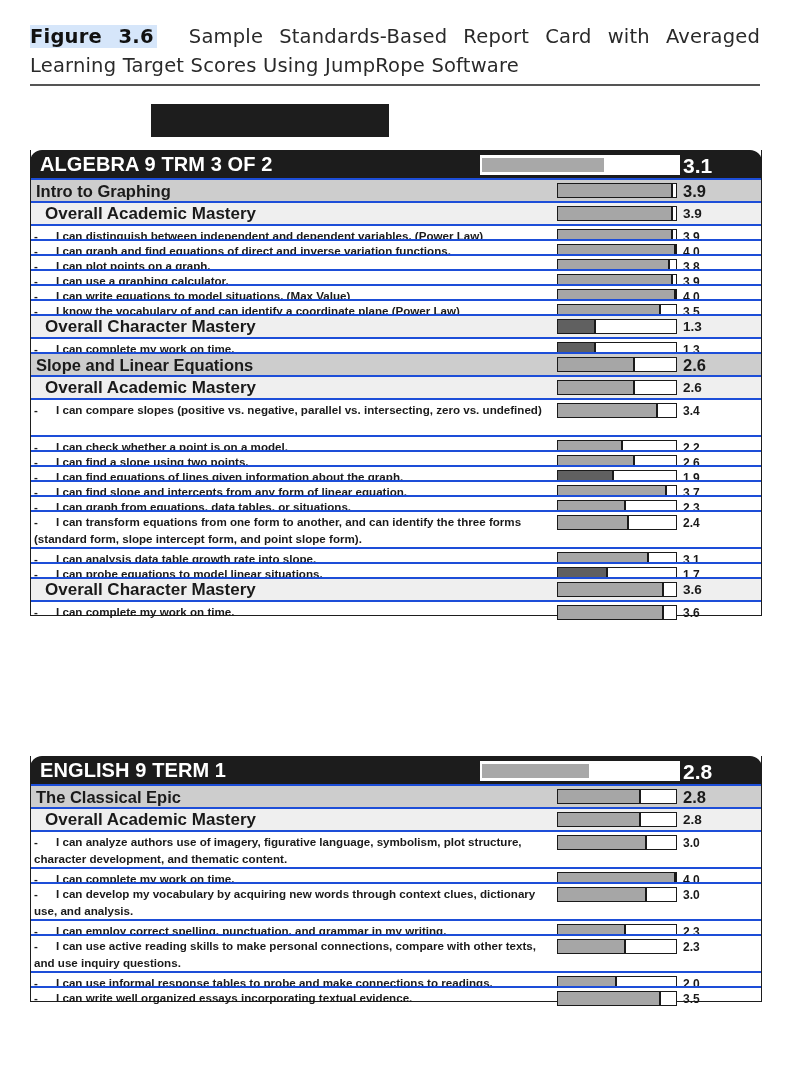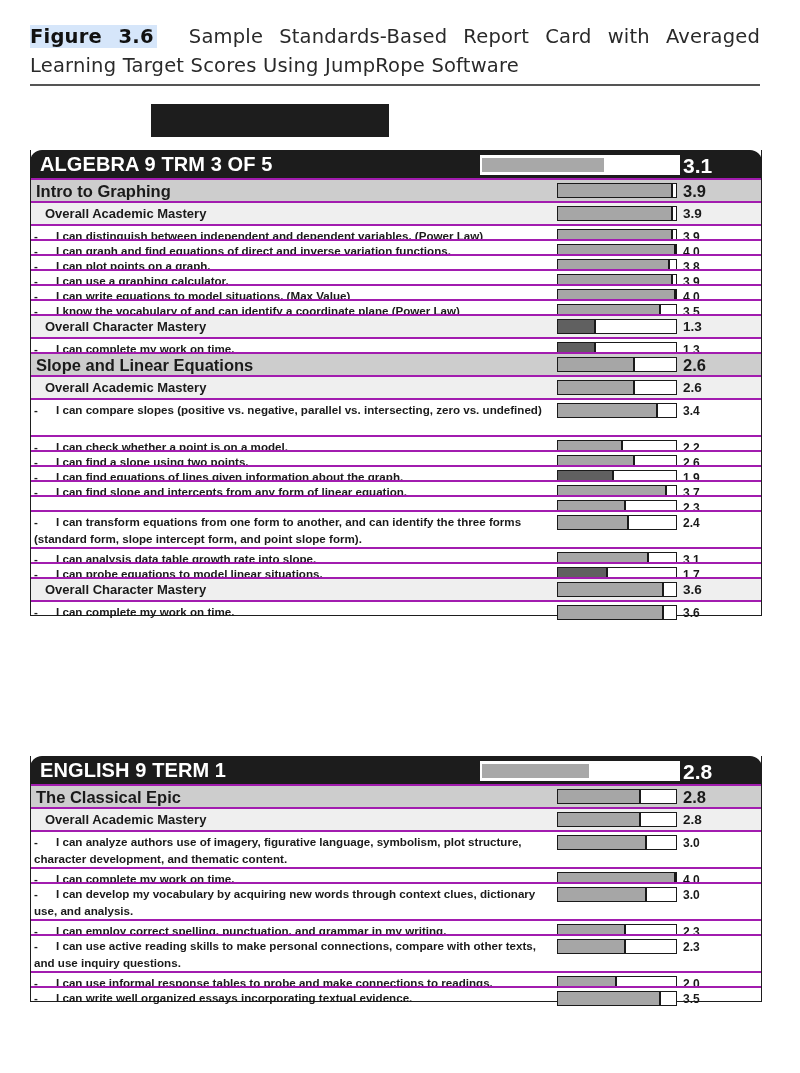--- a/index.html
+++ b/index.html
@@ -20,29 +20,29 @@
   .card { position: absolute; left: 30px; width: 730px;
           border: 1px solid #1e1e1e; border-top: none; }
   .card .head { background: #1c1c1c; color: #fff; height: 28px; border-radius: 12px 12px 0 0;
                 position: relative; margin-left: -1px; margin-right: -1px; }
   .card .head .title { position: absolute; left: 10px; top: 2px; font-weight: bold; font-size: 20px;
                        line-height: 24px; letter-spacing: 0.1px; }
   .card .head .hbar { position: absolute; left: 450px; top: 5px; width: 200px; height: 20px; background: #fff; }
   .card .head .hbar .fill { position: absolute; left: 2px; top: 3px; height: 14px; background: #a8a8a8; }
   .card .head .hscore { position: absolute; left: 653px; top: 4px; font-weight: bold; font-size: 21px; line-height: 24px; }
 
-  .row { position: relative; border-top: 2px solid #a21caf; box-sizing: border-box; }
+  .row { position: relative; border-top: 2px solid #1d4ed8; box-sizing: border-box; }
   .row.unit { background: #cdcdcd; height: 23px; }
   .row.group { background: #efefef; height: 23px; }
   .row.target { background: #fff; height: 15px; }
   .row.target.tall { height: 37px; }
 
   .row .label { position: absolute; left: 3px; top: 1px; width: 515px; font-weight: bold; }
   .row.unit .label { font-size: 16.5px; line-height: 20px; left: 5px; }
-  .row.group .label { font-size: 13px; line-height: 19px; left: 14px; }
+  .row.group .label { font-size: 17px; line-height: 19px; left: 14px; }
   .row.target .label { font-size: 11.6px; line-height: 17px; }
   .row.target .label .dash { display: inline-block; width: 22px; }
 
   .bar { position: absolute; left: 526px; top: 3px; width: 120px; height: 15px;
          border: 1px solid #1a1a1a; box-sizing: border-box; background: #fff; }
   .bar .fill { position: absolute; left: 0; top: 0; bottom: 0; background: #a6a6a6; border-right: 2px solid #1a1a1a; box-sizing: border-box; }
   .bar .fill.low { background: #606060; }
   .row .score { position: absolute; left: 652px; font-weight: bold; }
   .row.unit .score { font-size: 16.5px; top: 1px; line-height: 20px; }
   .row.group .score { font-size: 13.5px; top: 2px; line-height: 18px; }
@@ -56,21 +56,21 @@
   <span>Sample Standards-Based Report Card with Averaged Learning Target Scores Using JumpRope Software</span>
 </div>
 <div class="rule"></div>
 
 <div class="report-title">
   <span class="redact"></span>
 </div>
 
 <div class="card" id="course-0" style="top:150px;">
   <div class="head">
-    <span class="title">ALGEBRA 9 TRM 3 OF 5</span>
+    <span class="title">ALGEBRA 9 TRM 3 OF 2</span>
     <span class="hbar">
         <span class="fill" style="width: 121.9px;"></span>
       </span>
     <span class="hscore">3.1</span>
   </div>
   <div class="rows">
       <div class="row unit">
         <div class="label"><span>Intro to Graphing</span></div>
         <div class="bar">
           <div class="fill" style="width: 97.5%;"></div>
@@ -183,20 +183,21 @@
         <div class="score">1.9</div>
       </div>
       <div class="row target">
         <div class="label"><span class="dash">-</span><span>I can find slope and intercepts from any form of linear equation.</span></div>
         <div class="bar">
           <div class="fill" style="width: 92.5%;"></div>
         </div>
         <div class="score">3.7</div>
       </div>
       <div class="row target">
+        <div class="label"><span class="dash">-</span><span>I can graph from equations, data tables, or situations.</span></div>
         <div class="bar">
           <div class="fill" style="width: 57.5%;"></div>
         </div>
         <div class="score">2.3</div>
       </div>
       <div class="row target tall">
         <div class="label"><span class="dash">-</span><span>I can transform equations from one form to another, and can identify the three forms (standard form,  slope intercept form,  and point slope form).</span></div>
         <div class="bar">
           <div class="fill" style="width: 60%;"></div>
         </div>

